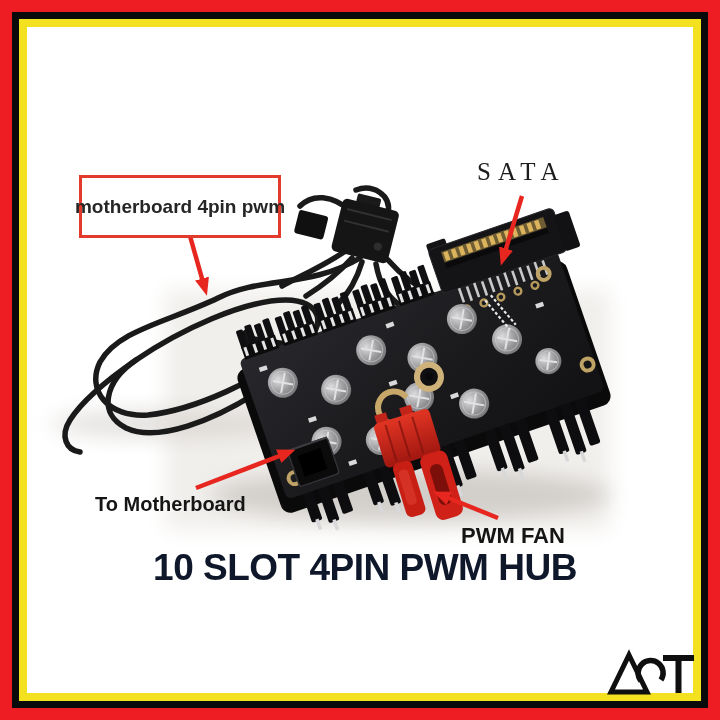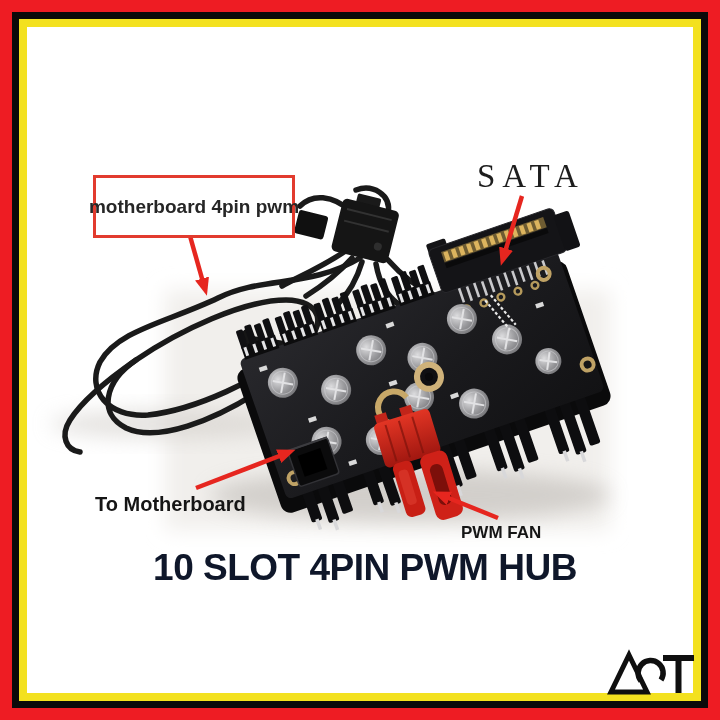--- a/index.html
+++ b/index.html
@@ -11,32 +11,32 @@
   
   .frame{position:absolute;pointer-events:none;}
   .frame-red{inset:0;background:#ee1c23;}
   .frame-black{inset:12px;background:#0a0a0a;}
   .frame-yellow{inset:19px;background:#f3e11f;}
   .frame-white{inset:27px;background:#ffffff;}
 
   
   .callout{position:absolute;color:#1c1c1c;white-space:nowrap;}
   .label-box{
-    left:93px;top:175px;width:196px;height:57px;
+    left:79px;top:175px;width:196px;height:57px;
     border:3px solid #e23b2e;background:#ffffff;
     display:flex;align-items:center;justify-content:center;
     font-size:19px;font-weight:bold;color:#262626;
   }
   .sata-text{
     left:477px;top:158px;
     font-family:"Liberation Serif", serif;
-    font-size:33px;letter-spacing:7px;color:#1d1d1d;
+    font-size:25px;letter-spacing:7px;color:#1d1d1d;
   }
   .to-mb-text{left:79px;top:493px;font-size:20px;font-weight:bold;color:#151515;margin-left:16px;}
-  .pwm-fan-text{left:461px;top:523px;font-size:17px;font-weight:bold;color:#151515;}
+  .pwm-fan-text{left:461px;top:523px;font-size:22px;font-weight:bold;color:#151515;}
   .title-text{
     left:365px;top:547px;transform:translateX(-50%);
     font-size:37px;font-weight:bold;letter-spacing:-0.5px;color:#0f172a;
   }
   .photo-svg{position:absolute;left:0;top:0;width:720px;height:720px;}
   .logo-svg{position:absolute;left:600px;top:645px;width:105px;height:58px;}
 </style>
 </head>
 <body>
 

